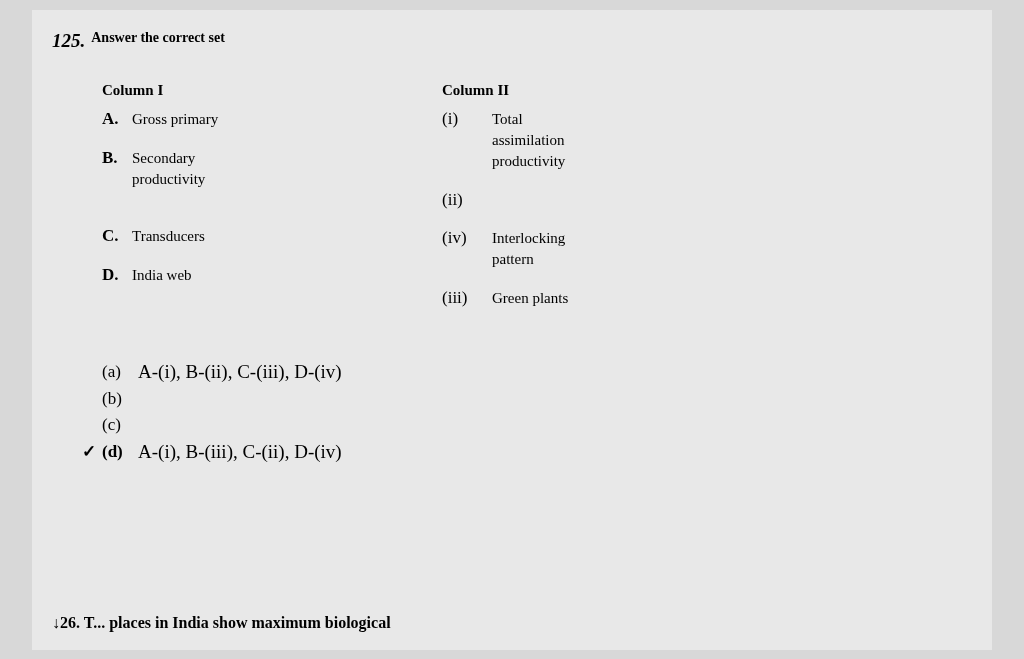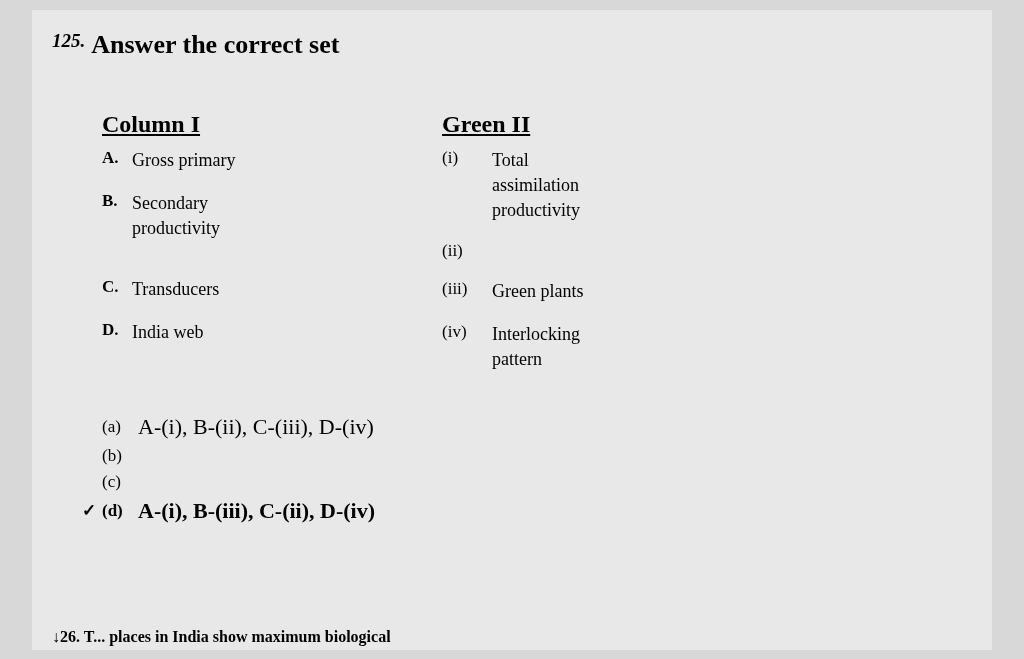--- a/index.html
+++ b/index.html
@@ -23,77 +23,75 @@
       width: 960px;
       height: 640px;
       background-color: #e8e8e8;
       padding: 20px 30px 20px 20px;
       position: relative;
     }
 
     .question-container {
       display: flex;
       flex-direction: column;
-      gap: 5px;
+      gap: 16px;
     }
 
     .question-header {
       display: flex;
       align-items: flex-start;
       margin-bottom: 14px;
     }
 
     .question-number {
       font-size: 19px;
       font-weight: bold;
       margin-right: 6px;
       font-style: italic;
     }
 
     .question-text {
-      font-size: 26px;
+      font-size: 14px;
       font-weight: bold;
     }
 
     .columns-wrapper {
       display: flex;
       flex-direction: row;
       margin-left: 50px;
     }
 
     .column-I {
       flex: 0 0 340px;
     }
 
     .column-II {
       flex: 0 0 380px;
     }
 
     .column-header {
-      font-size: 24px;
+      font-size: 15px;
       font-weight: bold;
       margin-bottom: 10px;
-      text-decoration: underline;
-      margin-top: 32px;
     }
 
     .column-row {
       display: flex;
       align-items: flex-start;
       margin-bottom: 18px;
     }
 
     .col-letter {
       font-size: 17px;
       font-weight: bold;
       min-width: 30px;
     }
 
     .col-text {
-      font-size: 18px;
+      font-size: 15px;
       line-height: 1.4;
     }
 
     .col-numeral {
       font-size: 17px;
       min-width: 50px;
     }
 
     .options-section {
       margin-top: 18px;
@@ -106,26 +104,26 @@
       margin-bottom: 6px;
       font-size: 17px;
     }
 
     .option-letter {
       min-width: 36px;
       font-size: 17px;
     }
 
     .option-text {
-      font-size: 22px;
+      font-size: 19px;
     }
 
     .bottom-text {
       position: absolute;
-      bottom: 4px;
+      bottom: 18px;
       left: 20px;
       font-size: 16px;
       font-weight: bold;
     }
   </style>
 </head>
 <body>
 
 <div class="page">
   <div class="question-container">
@@ -155,58 +153,58 @@
           <span class="col-text">Transducers</span>
         </div>
 
         <div class="column-row">
           <span class="col-letter">D.</span>
           <span class="col-text">India web</span>
         </div>
       </div>
 
       <div class="column-II">
-        <div class="column-header">Green II</div>
+        <div class="column-header">Column II</div>
 
         <div class="column-row">
           <span class="col-numeral">(i)</span>
           <span class="col-text">Total<br>assimilation<br>productivity</span>
         </div>
 
         <div class="column-row">
           <span class="col-numeral">(ii)</span>
         </div>
 
         <div class="column-row">
+          <span class="col-numeral">(iv)</span>
+          <span class="col-text">Interlocking<br>pattern</span>
+        </div>
+
+        <div class="column-row">
           <span class="col-numeral">(iii)</span>
           <span class="col-text">Green plants</span>
-        </div>
-
-        <div class="column-row">
-          <span class="col-numeral">(iv)</span>
-          <span class="col-text">Interlocking<br>pattern</span>
         </div>
       </div>
     </div>
 
     <div class="options-section">
       <div class="option-row">
         <span class="option-letter">(a)</span>
         <span class="option-text">A-(i), B-(ii), C-(iii), D-(iv)</span>
       </div>
       <div class="option-row">
         <span class="option-letter">(b)</span>
       </div>
       <div class="option-row">
         <span class="option-letter">(c)</span>
       </div>
       <div class="option-row" style="position:relative;">
         <span style="position:absolute; left:-20px; font-size:17px; font-weight:bold;">✓</span>
         <span class="option-letter" style="font-weight:bold;">(d)</span>
-        <span class="option-text" style="font-weight:bold;text-align:right;">A-(i), B-(iii), C-(ii), D-(iv)</span>
+        <span class="option-text" style="font-weight:normal;text-align:right;">A-(i), B-(iii), C-(ii), D-(iv)</span>
       </div>
     </div>
 
   </div>
 
   <div class="bottom-text">
     <span>↓26. T... places in India show maximum biological</span>
   </div>
 </div>
 

